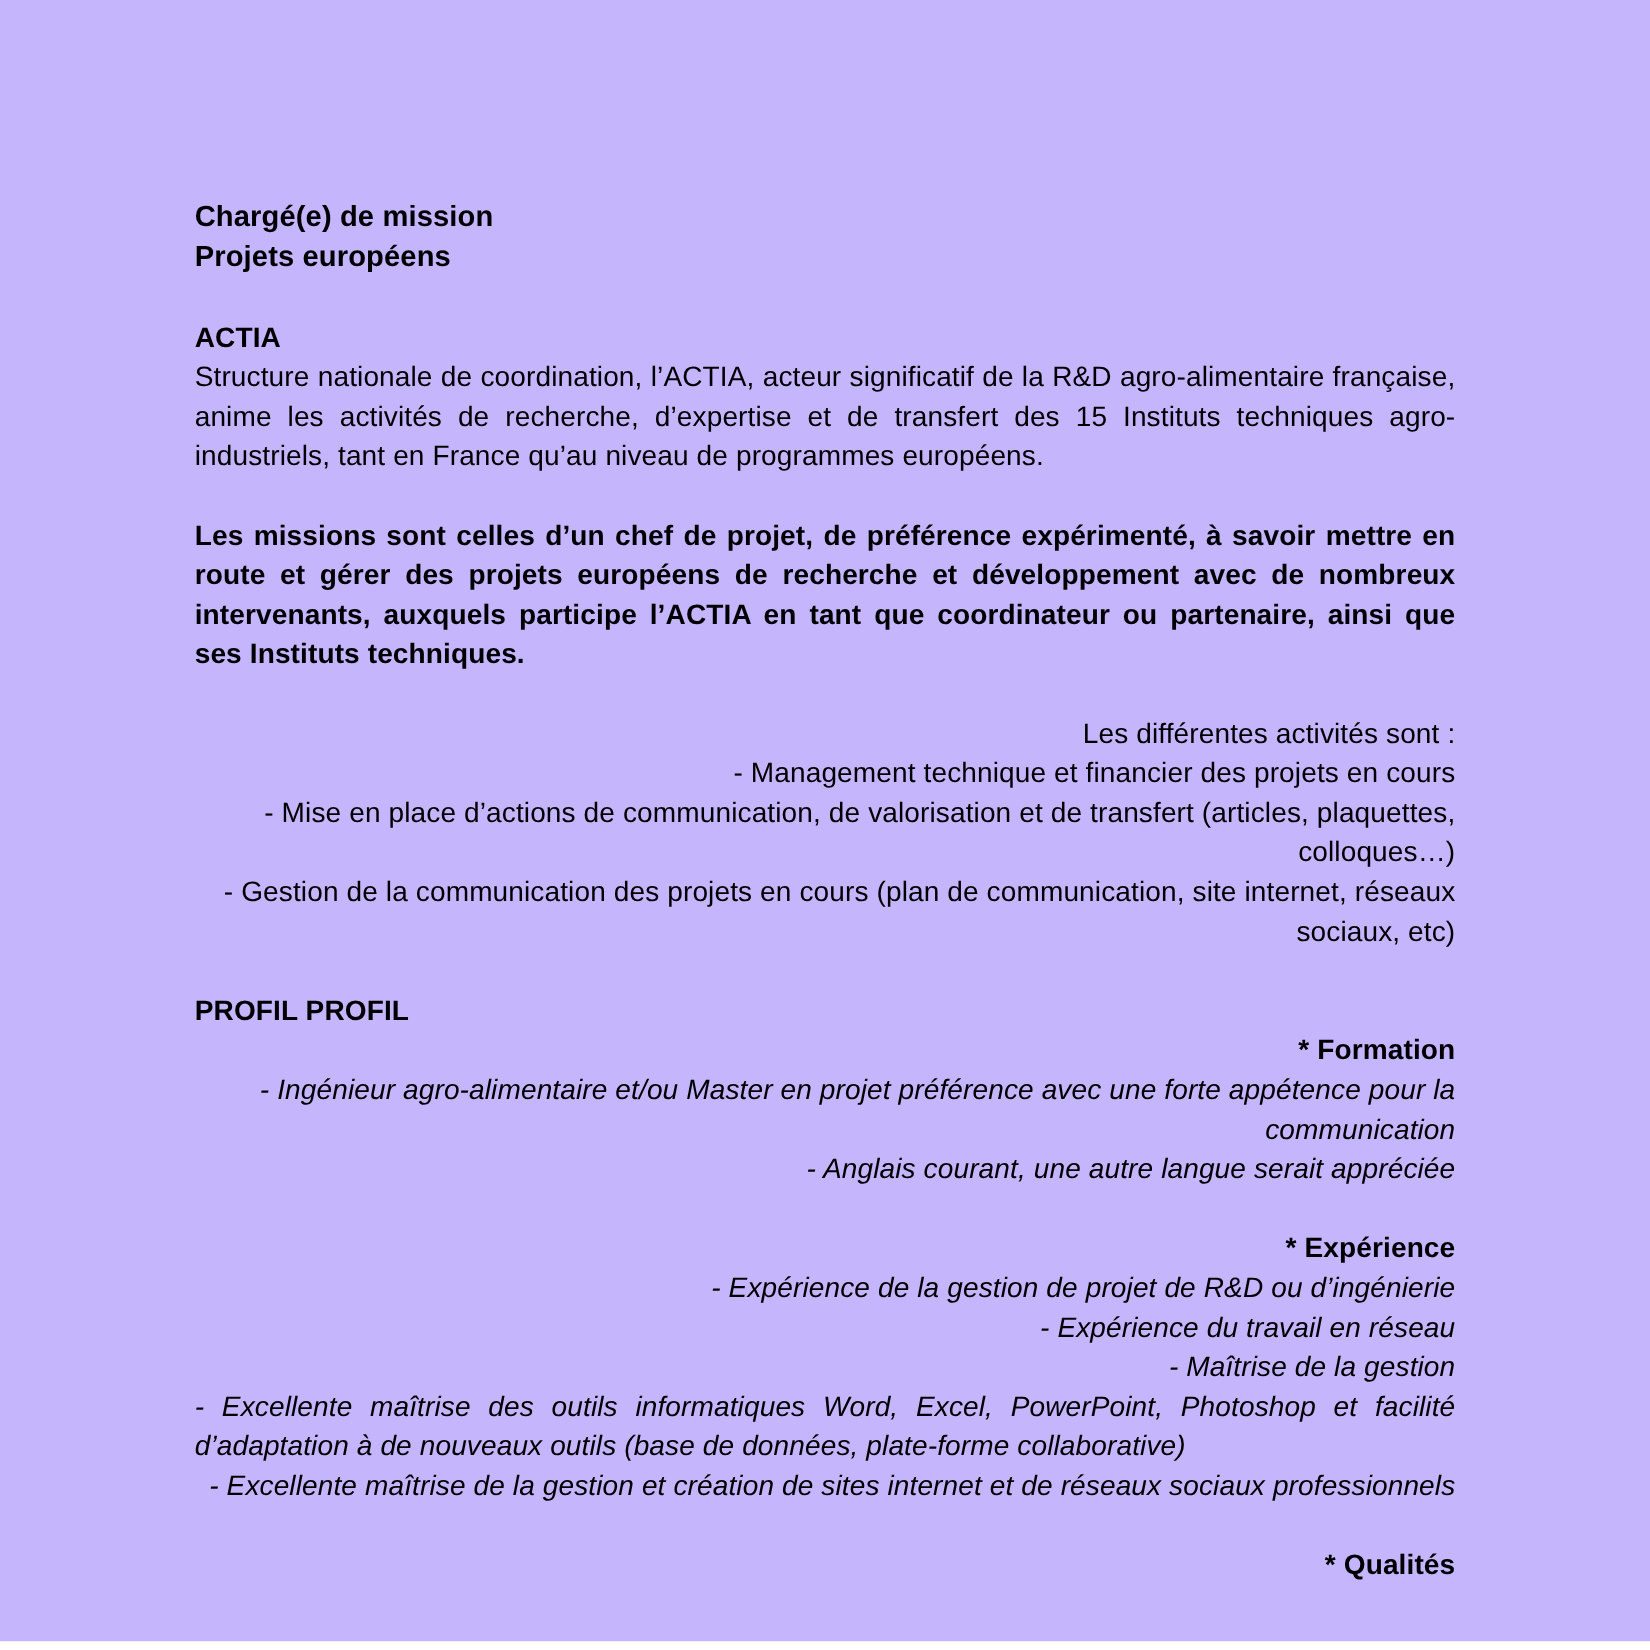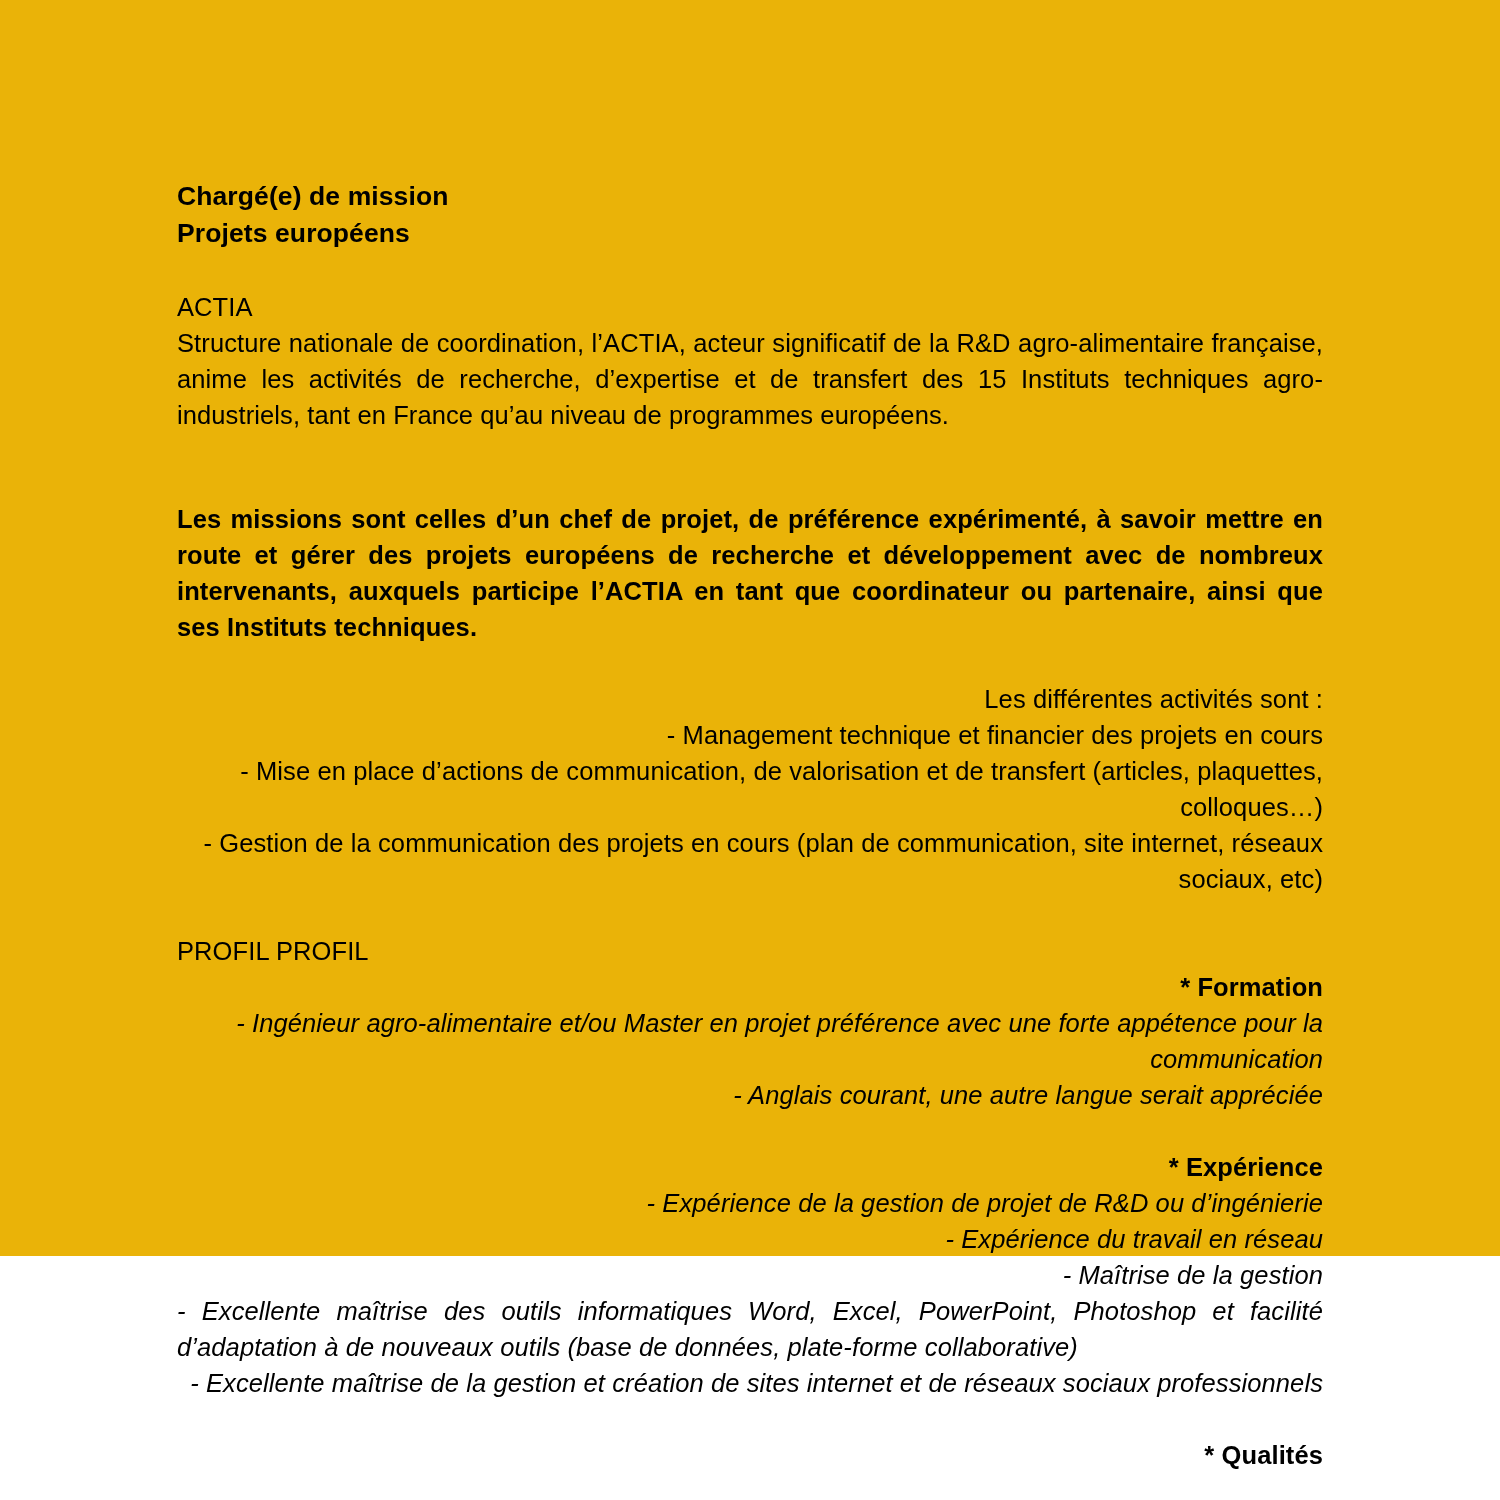--- a/index.html
+++ b/index.html
@@ -13,22 +13,22 @@
     height: 1500px;
     overflow: hidden;
     font-family: "Liberation Sans", sans-serif;
     color: #000000;
     -webkit-font-smoothing: antialiased;
   }
 
   .page {
     position: relative;
     width: 1500px;
-    height: 1256px;
-    background: #eab308;
+    height: 1492px;
+    background: #c4b5fd;
     box-sizing: border-box;
     padding: 178px 178px 0 177px;
   }
 
   .doc-body {
     width: 1146px;
   }
 
   
   .line,
@@ -43,36 +43,35 @@
     word-spacing: 0px;
   }
 
   .title-line {
     font-weight: bold;
     font-size: 26.5px;
     line-height: 37px;
   }
 
   .heading {
-    font-weight: normal;
+    font-weight: bold;
   }
 
   .subhead {
     font-weight: bold;
     text-align: right;
   }
 
   .para {
     text-align: justify;
     text-justify: inter-word;
   }
 
   .para-bold {
     font-weight: bold;
-    margin-top: 32px;
   }
 
   .italic {
     font-style: italic;
   }
 
   .line {
     text-align: right;
     white-space: pre-wrap;
   }

